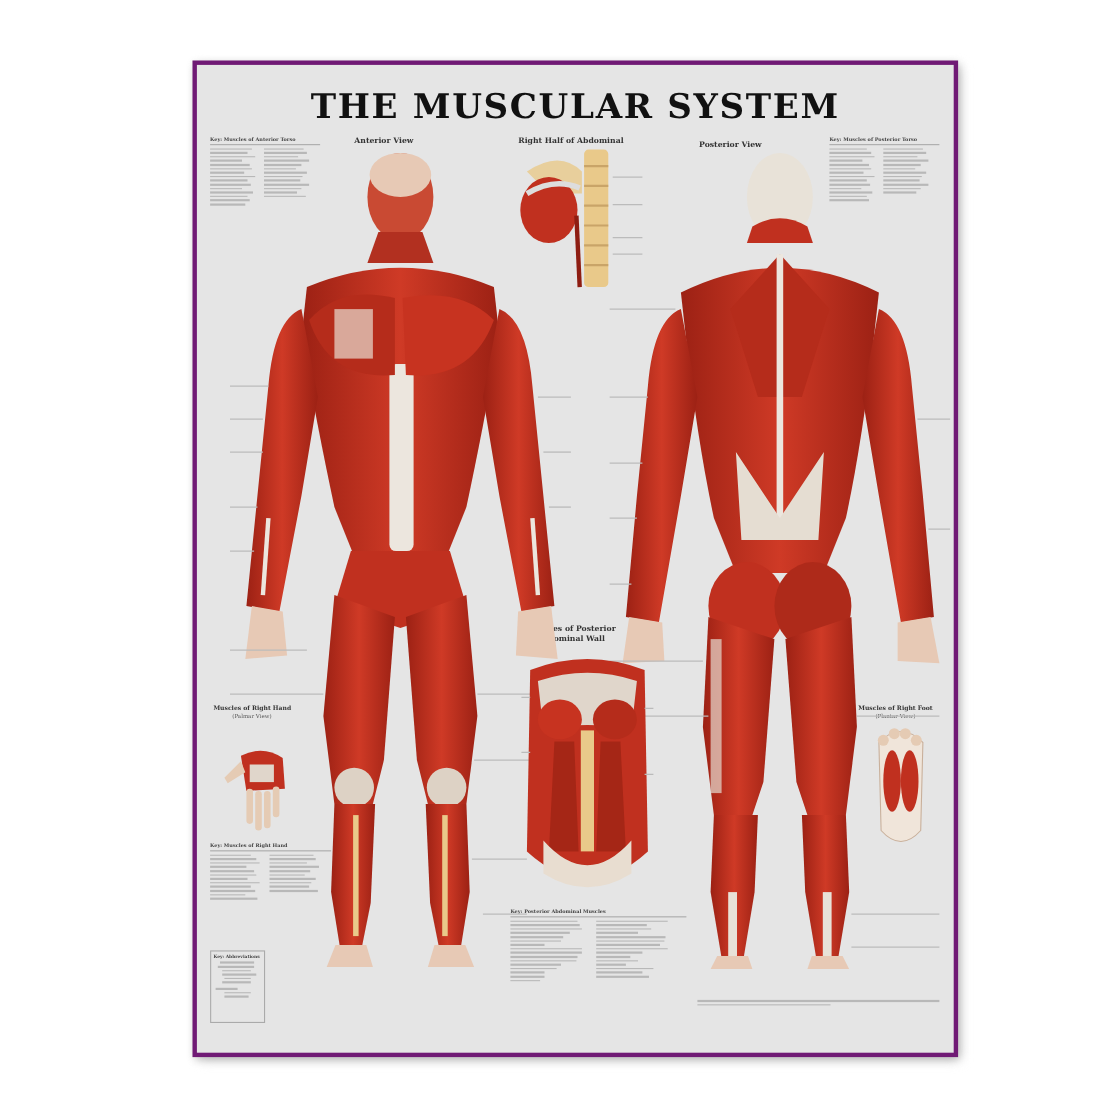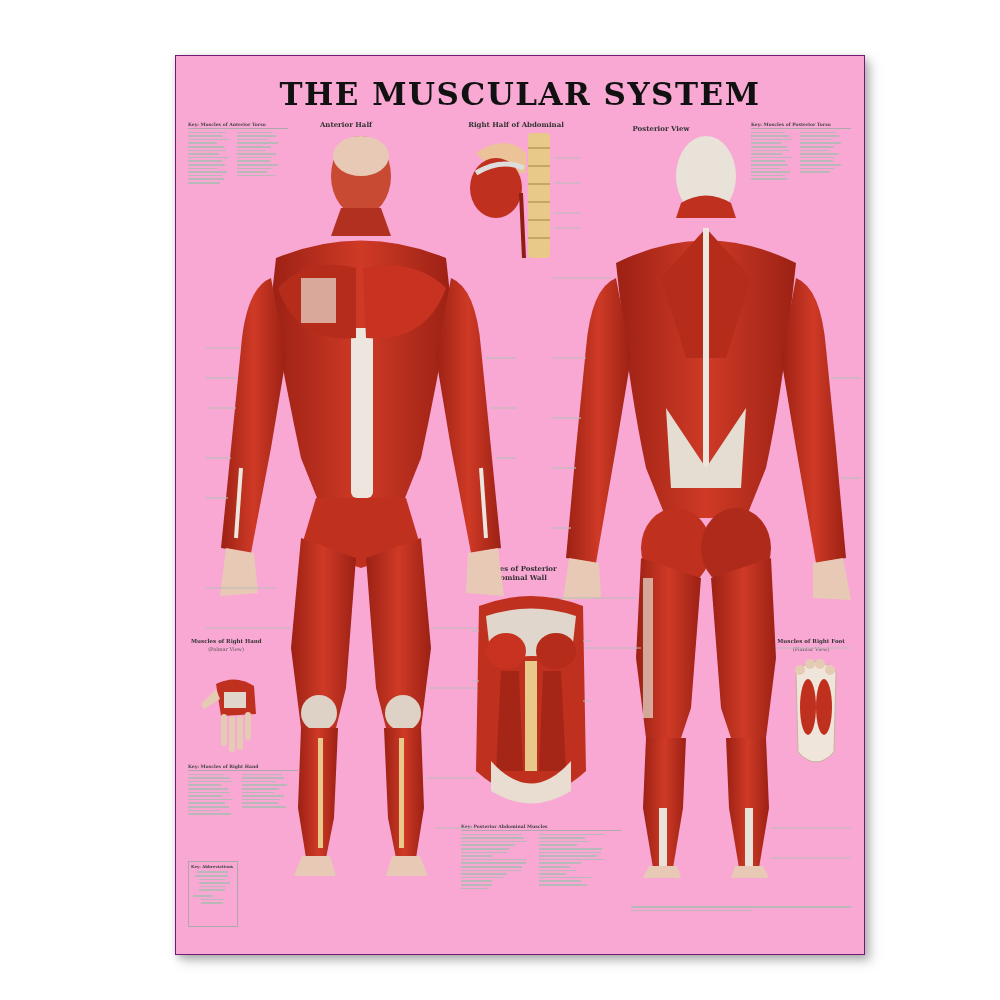--- a/index.html
+++ b/index.html
@@ -1,39 +1,39 @@
 <!DOCTYPE html>
 <html><head>
 <meta charset="utf-8">
 <style>
   html,body{margin:0;padding:0;background:#ffffff;}
   body{width:1000px;height:1000px;position:relative;overflow:hidden;font-family:"DejaVu Serif",serif;}
   .shadow{position:absolute;left:182px;top:62px;width:690px;height:900px;background:#d9d9d9;filter:blur(6px);}
-  .poster{position:absolute;left:175px;top:55px;width:688px;height:898px;background:#f9a8d4;border:1px solid #701a75;box-shadow:2px 3px 8px rgba(0,0,0,0.25);overflow:hidden;}
+  .poster{position:absolute;left:175px;top:55px;width:688px;height:898px;background:#e5e5e5;border:4px solid #701a75;box-shadow:2px 3px 8px rgba(0,0,0,0.25);overflow:hidden;}
   .title{position:absolute;left:0;right:0;top:20px;text-align:center;font-family:"DejaVu Serif",serif;font-weight:bold;font-size:31px;letter-spacing:1.5px;color:#111;}
   .heading{position:absolute;font-size:7px;font-weight:bold;color:#333;text-align:center;white-space:nowrap;}
   .sub{position:absolute;font-size:5px;color:#555;text-align:center;white-space:nowrap;}
   .key{position:absolute;font-size:4px;color:#666;line-height:5.6px;}
   .key .kt{font-weight:bold;color:#444;font-size:4.5px;border-bottom:0.5px solid #aaa;margin-bottom:1px;}
   .key .col{display:inline-block;vertical-align:top;width:48%;}
   .lbl{position:absolute;height:1.6px;background:#b8b8b8;}
   .fig{position:absolute;}
   .abbr{position:absolute;border:0.6px solid #aaa;padding:2px;font-size:4px;color:#666;line-height:5.4px;}
   .copyright{position:absolute;font-size:3.6px;color:#777;line-height:5px;}
 </style>
 </head>
 <body>
 
 <div class="shadow"></div>
 
 <div class="poster">
 
   <div class="title">THE MUSCULAR SYSTEM</div>
 
-  <div class="heading" style="left:140px;top:64px;width:60px;">Anterior Half</div>
+  <div class="heading" style="left:140px;top:64px;width:60px;">Anterior View</div>
   <div class="heading" style="left:290px;top:64px;width:100px;">Right Half of Abdominal</div>
   <div class="heading" style="left:455px;top:68px;width:60px;">Posterior View</div>
   <div class="heading" style="left:300px;top:508px;width:80px;">Muscles of Posterior</div>
   <div class="heading" style="left:300px;top:517px;width:80px;">Abdominal Wall</div>
   <div class="heading" style="left:15px;top:582px;width:70px;font-size:5.5px;">Muscles of Right Hand</div>
   <div class="sub" style="left:15px;top:590px;width:70px;">(Palmar View)</div>
   <div class="heading" style="left:600px;top:582px;width:70px;font-size:5.5px;">Muscles of Right Foot</div>
   <div class="sub" style="left:600px;top:590px;width:70px;">(Plantar View)</div>
 
   <div class="key" style="left:12px;top:66px;width:100px;">

